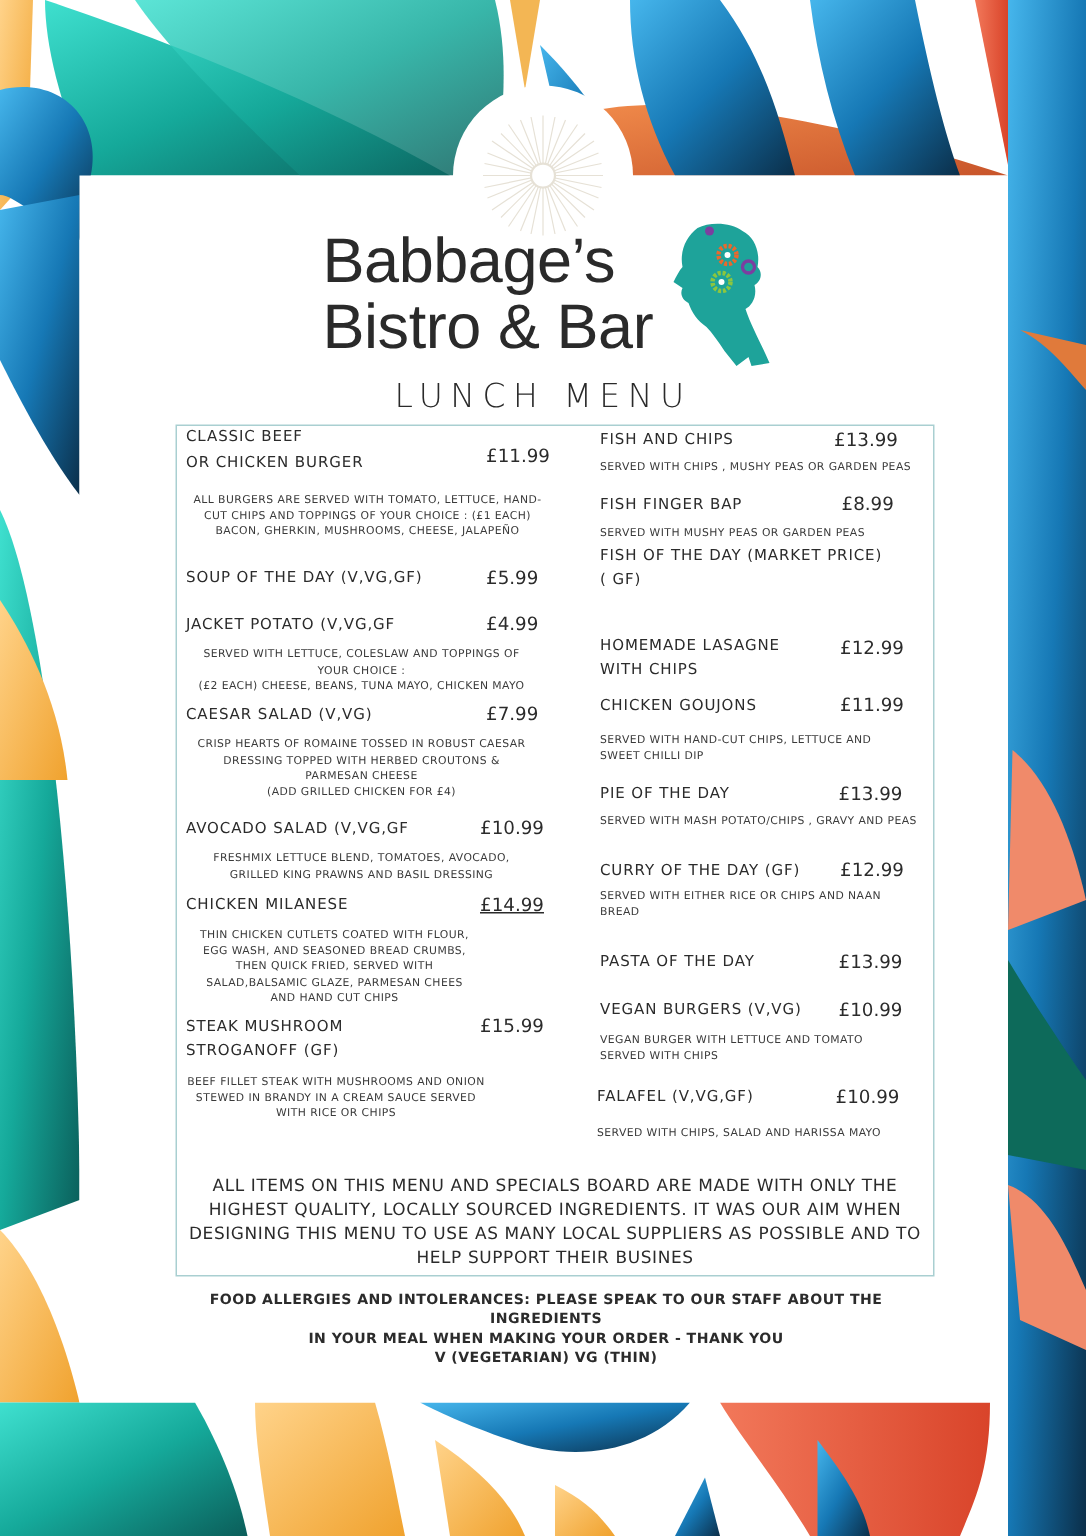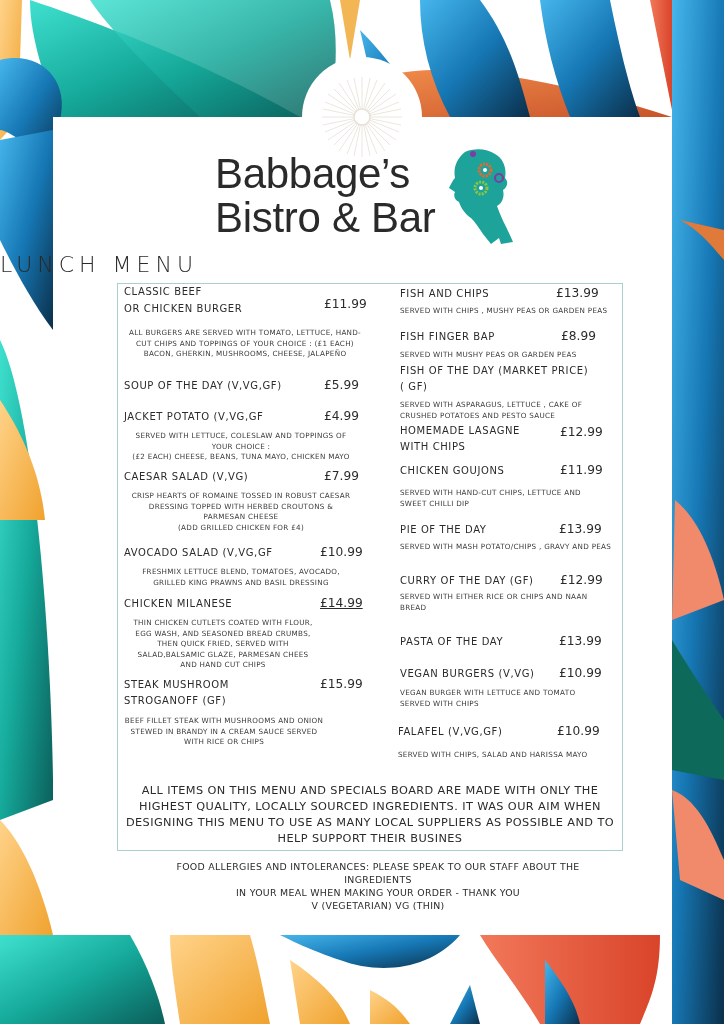--- a/index.html
+++ b/index.html
@@ -6,29 +6,29 @@
   body{width:724px;height:1024px;position:relative;overflow:hidden;background:#ffffff;font-family:"DejaVu Sans","Liberation Sans",sans-serif;color:#2b2b2b;}
   .bg{position:absolute;inset:0;z-index:0;}
   .card{position:absolute;left:53px;top:117px;width:619px;height:818px;background:#ffffff;z-index:2;}
   .tab{position:absolute;left:302px;top:57px;width:120px;height:120px;border-radius:50%;background:#ffffff;z-index:1;}
   .sun{position:absolute;left:317px;top:72px;width:90px;height:90px;z-index:3;}
   .logo{position:absolute;left:215px;top:150px;width:300px;height:100px;z-index:3;}
   .logo-line{position:absolute;left:0;font-family:"Liberation Sans",sans-serif;font-size:42px;line-height:44px;color:#2a2a2a;letter-spacing:-0.3px;white-space:nowrap;}
   .logo-line.l1{top:2px;}
   .logo-line.l2{top:46px;}
   .head-icon{position:absolute;left:228px;top:-2px;width:72px;height:98px;}
-  .subtitle{position:absolute;left:0;width:724px;top:252px;font-family:"DejaVu Sans",sans-serif;font-size:22px;letter-spacing:5px;color:#2a2a2a;z-index:3;font-weight:300;}
+  .subtitle{position:absolute;left:0;width:724px;top:252px;text-align:center;font-family:"DejaVu Sans",sans-serif;font-size:22px;letter-spacing:5px;color:#2a2a2a;z-index:3;font-weight:300;}
   .box{position:absolute;left:117px;top:283px;width:506px;height:568px;border:1.5px solid #a9cfd1;z-index:3;box-sizing:border-box;}
   .item{position:absolute;z-index:4;}
   .name{font-size:10px;letter-spacing:0.6px;color:#2b2b2b;line-height:16px;text-transform:uppercase;}
   .price{position:absolute;font-size:12.2px;color:#2b2b2b;}
   .desc{position:absolute;font-size:7.2px;letter-spacing:0.3px;color:#3a3a3a;line-height:10.5px;text-transform:uppercase;}
   .desc.center{text-align:center;}
   .footer-note{position:absolute;left:118px;width:504px;top:783px;text-align:center;font-size:11.3px;letter-spacing:0.4px;line-height:16px;color:#2b2b2b;z-index:4;}
-  .allergy{position:absolute;left:146px;width:464px;top:860px;text-align:center;font-size:9.4px;letter-spacing:0.3px;line-height:13px;color:#2b2b2b;z-index:4;}
+  .allergy{position:absolute;left:132px;width:464px;top:860px;text-align:center;font-size:9.4px;letter-spacing:0.3px;line-height:13px;color:#2b2b2b;z-index:4;font-weight:bold;}
 </style>
 </head>
 <body>
 
 <svg class="bg" width="724" height="1024" viewBox="0 0 724 1024" xmlns="http://www.w3.org/2000/svg">
   <defs>
     <linearGradient id="gTeal" x1="0" y1="0" x2="1" y2="1">
       <stop offset="0" stop-color="#3fe0cf"></stop>
         <stop offset="0.5" stop-color="#15a99a"></stop>
         <stop offset="1" stop-color="#0b5e5a"></stop>
@@ -179,21 +179,20 @@
 </div>
 
 <div class="item" style="left:400px;top:329px;width:220px;">
   <div class="name">FISH FINGER BAP</div>
   <div class="price" style="left:161px;top:0px;">£8.99</div>
   <div class="desc" style="left:0px;top:21px;width:220px;">SERVED WITH MUSHY PEAS OR GARDEN PEAS</div>
 </div>
 
 <div class="item" style="left:400px;top:363px;width:220px;">
   <div class="name" style="width:190px;line-height:16px;">FISH OF THE DAY  (MARKET PRICE)( GF)</div>
-  <div class="desc" style="left:0px;top:37px;width:200px;">SERVED WITH ASPARAGUS, LETTUCE , CAKE OF CRUSHED POTATOES AND PESTO SAUCE</div>
 </div>
 
 <div class="item" style="left:400px;top:423px;width:220px;">
   <div class="name" style="width:150px;line-height:16px;">HOMEMADE LASAGNE WITH CHIPS</div>
   <div class="price" style="left:160px;top:2px;">£12.99</div>
 </div>
 
 <div class="item" style="left:400px;top:463px;width:220px;">
   <div class="name">CHICKEN GOUJONS</div>
   <div class="price" style="left:160px;top:0px;">£11.99</div>

